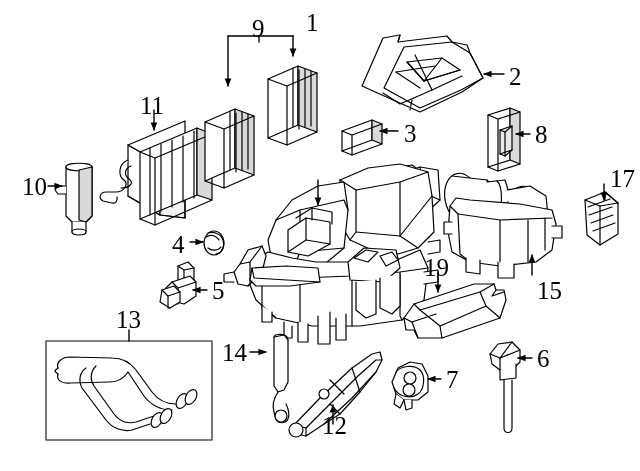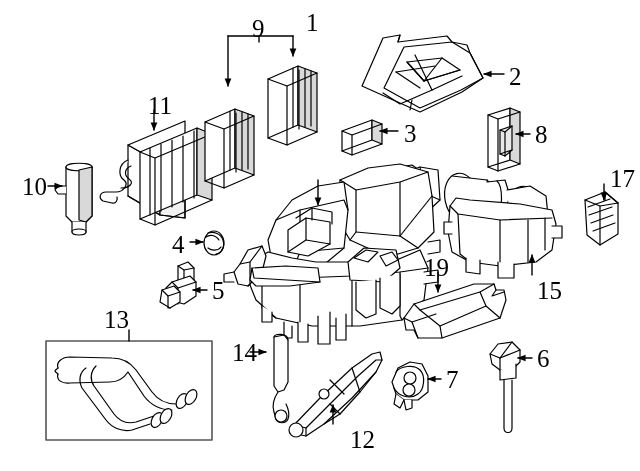--- a/index.html
+++ b/index.html
@@ -377,21 +377,21 @@
   <div class="callout-label" style="left:306px;  top:10px;">1</div>
   <div class="callout-label" style="left:509px;  top:64px;">2</div>
   <div class="callout-label" style="left:404px;  top:121px;">3</div>
   <div class="callout-label" style="left:172px;  top:232px;">4</div>
   <div class="callout-label" style="left:212px;  top:278px;">5</div>
   <div class="callout-label" style="left:537px;  top:346px;">6</div>
   <div class="callout-label" style="left:446px;  top:367px;">7</div>
   <div class="callout-label" style="left:535px;  top:122px;">8</div>
   <div class="callout-label" style="left:252px;  top:16px;">9</div>
   <div class="callout-label" style="left:22px;   top:174px;">10</div>
-  <div class="callout-label" style="left:140px;  top:93px;margin-left:8px;">11</div>
-  <div class="callout-label" style="left:322px;  top:427px;margin-left:28px;">12</div>
-  <div class="callout-label" style="left:104px;  top:307px;">13</div>
-  <div class="callout-label" style="left:232px;  top:340px;">14</div>
+  <div class="callout-label" style="left:140px;  top:93px;">11</div>
+  <div class="callout-label" style="left:322px;  top:413px;">12</div>
+  <div class="callout-label" style="left:116px;  top:307px;">13</div>
+  <div class="callout-label" style="left:222px;  top:340px;">14</div>
   <div class="callout-label" style="left:521px;  top:278px;margin-left:16px;">15</div>
   <div class="callout-label" style="left:424px;  top:255px;">19</div>
   <div class="callout-label" style="left:592px;  top:166px;margin-left:18px;">17</div>
 
 </div>
 
 </body></html>

